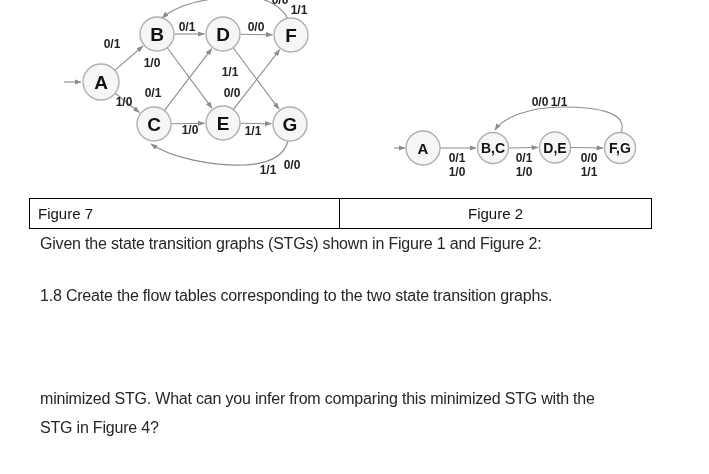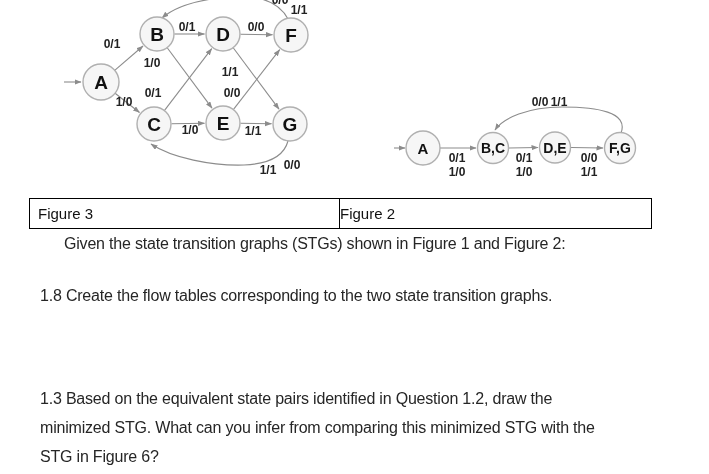--- a/index.html
+++ b/index.html
@@ -10,21 +10,21 @@
   .node{fill:#f6f6f6;stroke:#b0b0b0;stroke-width:1.4;}
   .nlabel{font-family:"Liberation Sans",sans-serif;font-weight:bold;fill:#111;text-anchor:middle;}
   .nlabel.big{font-size:19px;}
   .nlabel.mid{font-size:15px;}
   .nlabel.sm{font-size:14px;}
   .elabel{font-family:"Liberation Sans",sans-serif;font-weight:bold;font-size:12px;fill:#222;text-anchor:middle;}
   #caption-table{position:absolute;left:29px;top:198px;width:623px;height:31px;
         border:1.5px solid #000;box-sizing:border-box;display:flex;font-size:15px;color:#111;}
   #caption-table .cell1{width:310px;border-right:1.5px solid #000;box-sizing:border-box;
         display:flex;align-items:center;padding-left:8px;}
-  #caption-table .cell2{flex:1;display:flex;align-items:center;}
+  #caption-table .cell2{flex:1;display:flex;align-items:center;justify-content:center;}
   .qtext{position:absolute;left:40px;font-size:16px;letter-spacing:-0.2px;color:#262626;white-space:nowrap;}
   #q13 div{line-height:29px;}
 </style>
 </head>
 <body>
 
 <div id="page">
 
   <svg style="left:0;top:0;" width="340" height="196" viewBox="0 0 340 196">
     <defs>
@@ -139,31 +139,30 @@
       </g>
       <g>
         <circle class="node" cx="620" cy="148" r="15.5"></circle>
         <text class="nlabel sm" x="620" y="153">F,G</text>
       </g>
     </g>
   </svg>
 
   <div id="caption-table">
     <div class="cell1">
-      <span>Figure 3</span>
+      <span>Figure 7</span>
     </div>
     <div class="cell2">
       <span>Figure 2</span>
     </div>
   </div>
 
-  <div class="qtext" style="top:235px;margin-left:24px;">Given the state transition graphs (STGs) shown in Figure 1 and Figure 2:</div>
+  <div class="qtext" style="top:235px;">Given the state transition graphs (STGs) shown in Figure 1 and Figure 2:</div>
 
   <div class="qtext" style="top:287px;">1.8 Create the flow tables corresponding to the two state transition graphs.</div>
 
 
   <div class="qtext" id="q13" style="top:384px;">
-    <div>1.3 Based on the equivalent state pairs identified in Question 1.2, draw the</div>
     <div>minimized STG. What can you infer from comparing this minimized STG with the</div>
-    <div>STG in Figure 6?</div>
+    <div>STG in Figure 4?</div>
   </div>
 
 </div>
 
 </body></html>

